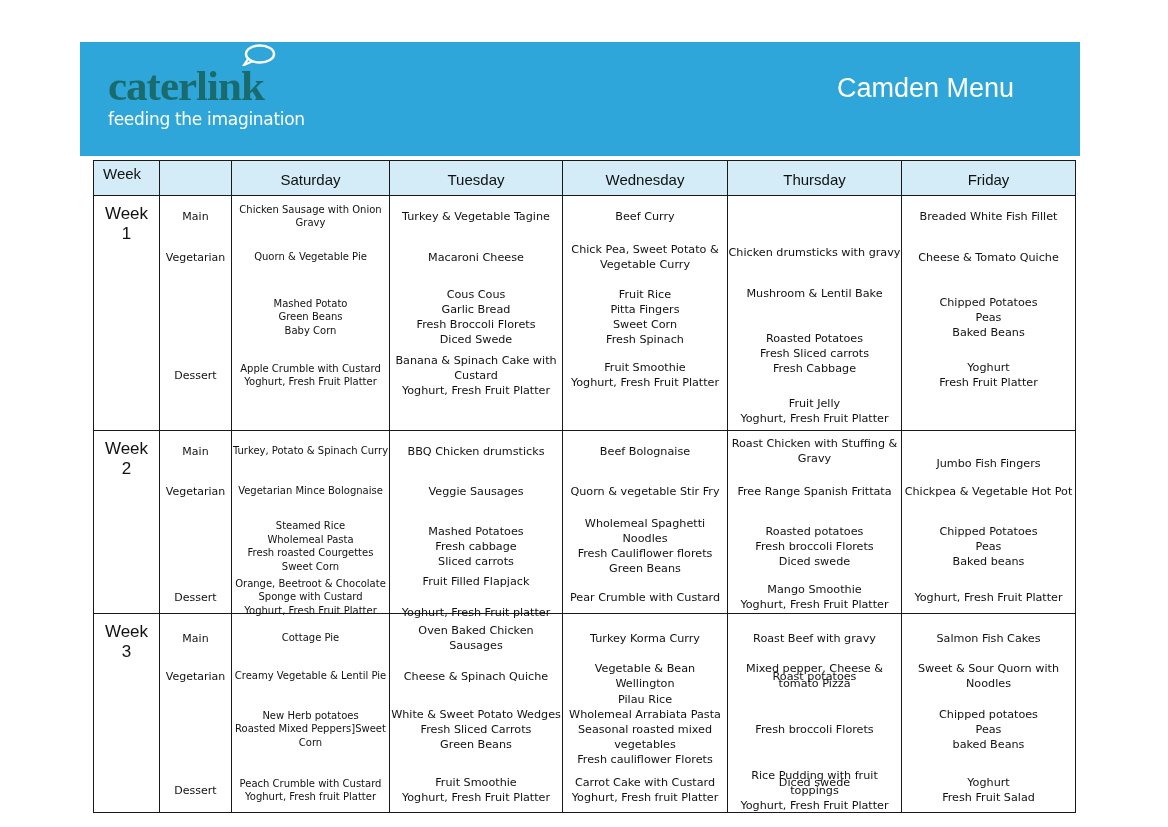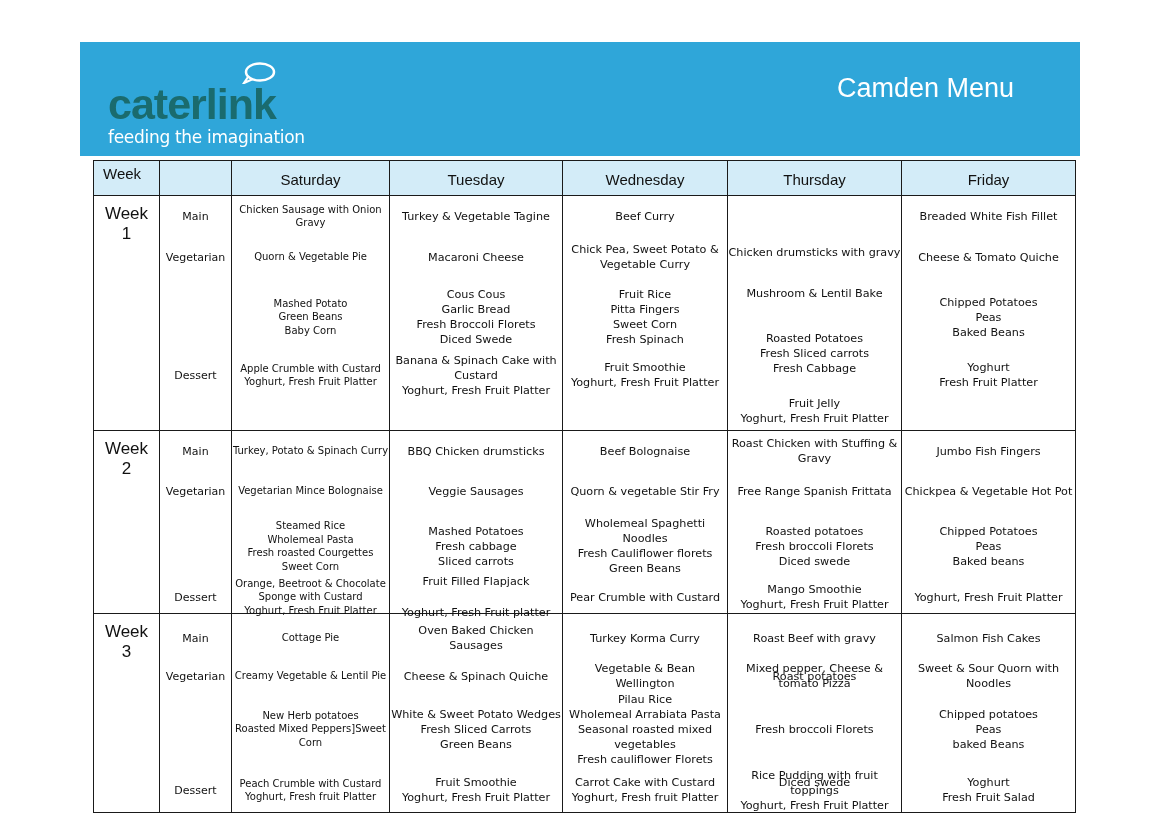--- a/index.html
+++ b/index.html
@@ -6,22 +6,22 @@
   body {
     width: 1168px; height: 827px; background: #ffffff; position: relative; overflow: hidden;
     font-family: "Liberation Sans", sans-serif;
   }
   .banner {
     position: absolute; left: 80px; top: 42px; width: 1000px; height: 114px;
     background: #2fa6d9;
   }
   .logo { position: absolute; left: 28px; top: 22px; }
   .logo-word {
-    font-family: Liberation Sans, sans-serif; font-size: 43px; font-weight: bold;
-    color: #1a6b6e; letter-spacing: -1px; line-height: 44px; position: relative; margin-top: 18px;
+    font-family: Liberation Serif, serif; font-size: 43px; font-weight: bold;
+    color: #1a6b6e; letter-spacing: -1px; line-height: 44px; position: relative;
   }
   .logo-bubble {
     position: absolute; left: 132px; top: -20px; width: 36px; height: 22px;
   }
   .logo-tag {
     font-family: "DejaVu Sans", sans-serif; font-size: 17px; color: #ffffff;
     line-height: 20px; margin-top: 1px; letter-spacing: -0.3px;
   }
   .banner-title {
     position: absolute; right: 66px; top: 30px; text-align: right; color: #ffffff;
@@ -269,21 +269,21 @@
             <div class="dish-line">Roasted potatoes</div>
             <div class="dish-line">Fresh broccoli Florets</div>
             <div class="dish-line">Diced swede</div>
           </div>
           <div class="slot" style="height: 32px;">
             <div class="dish-line">Mango Smoothie</div>
             <div class="dish-line">Yoghurt, Fresh Fruit Platter</div>
           </div>
         </td>
         <td class="day-col">
-          <div class="slot" style="height: 40px;">
+          <div class="slot" style="height: 40px; justify-content: flex-end;">
             <div class="dish-line">Jumbo Fish Fingers</div>
           </div>
           <div class="slot" style="height: 40px;">
             <div class="dish-line">Chickpea &amp; Vegetable Hot Pot</div>
           </div>
           <div class="slot" style="height: 70px;">
             <div class="dish-line">Chipped Potatoes</div>
             <div class="dish-line">Peas</div>
             <div class="dish-line">Baked beans</div>
           </div>

